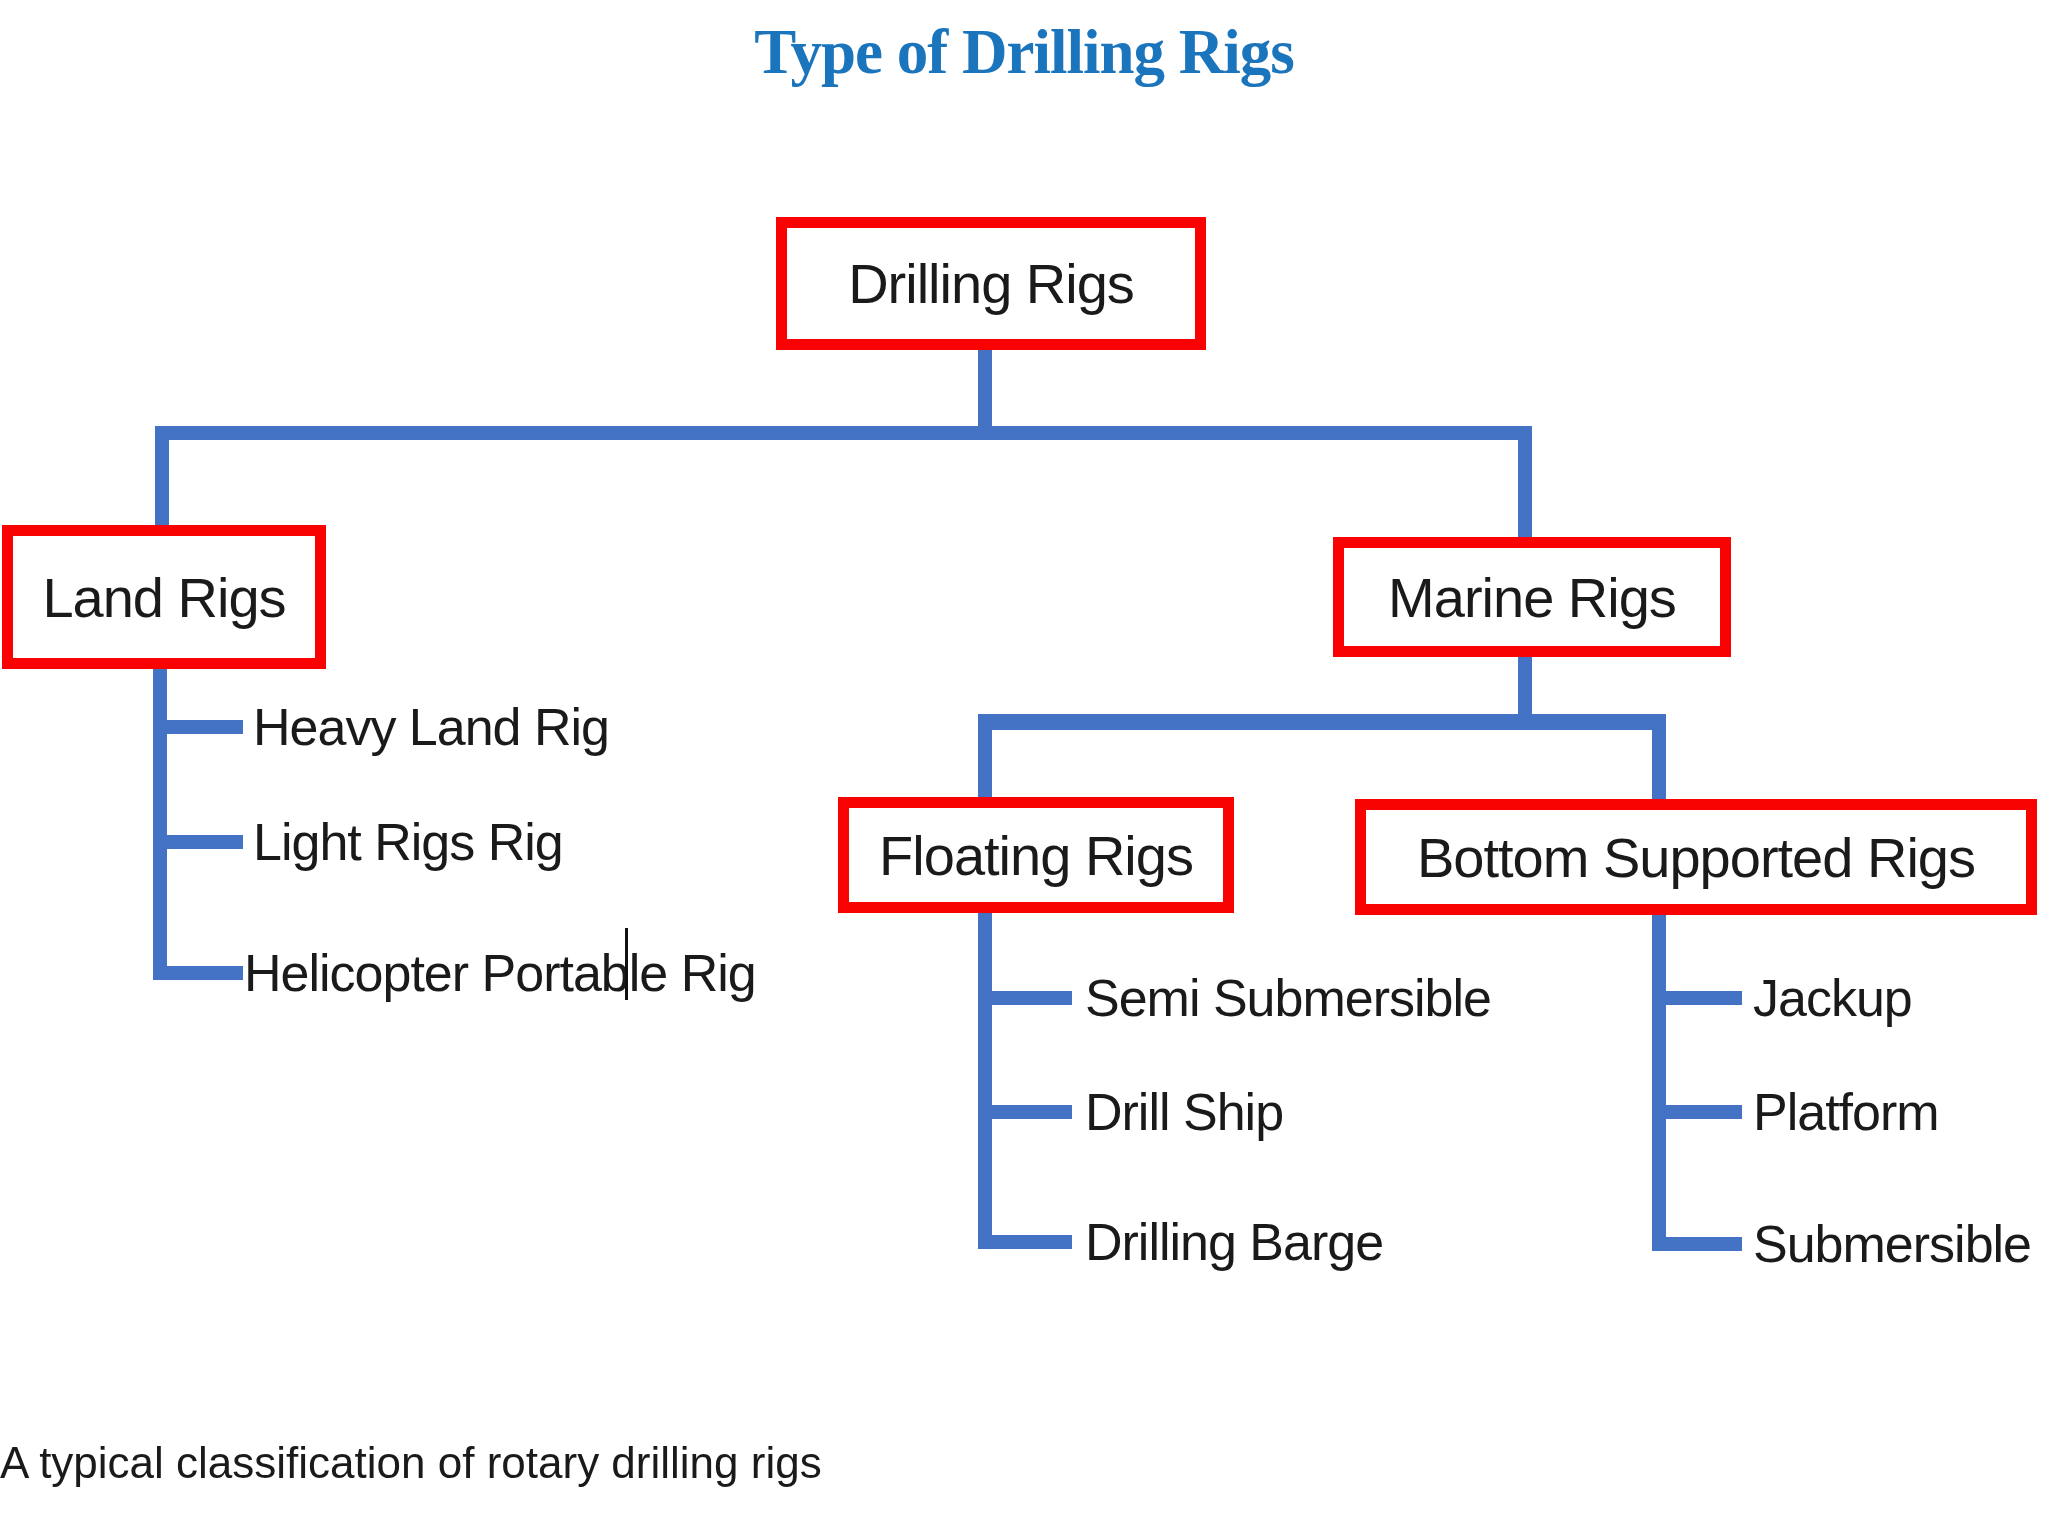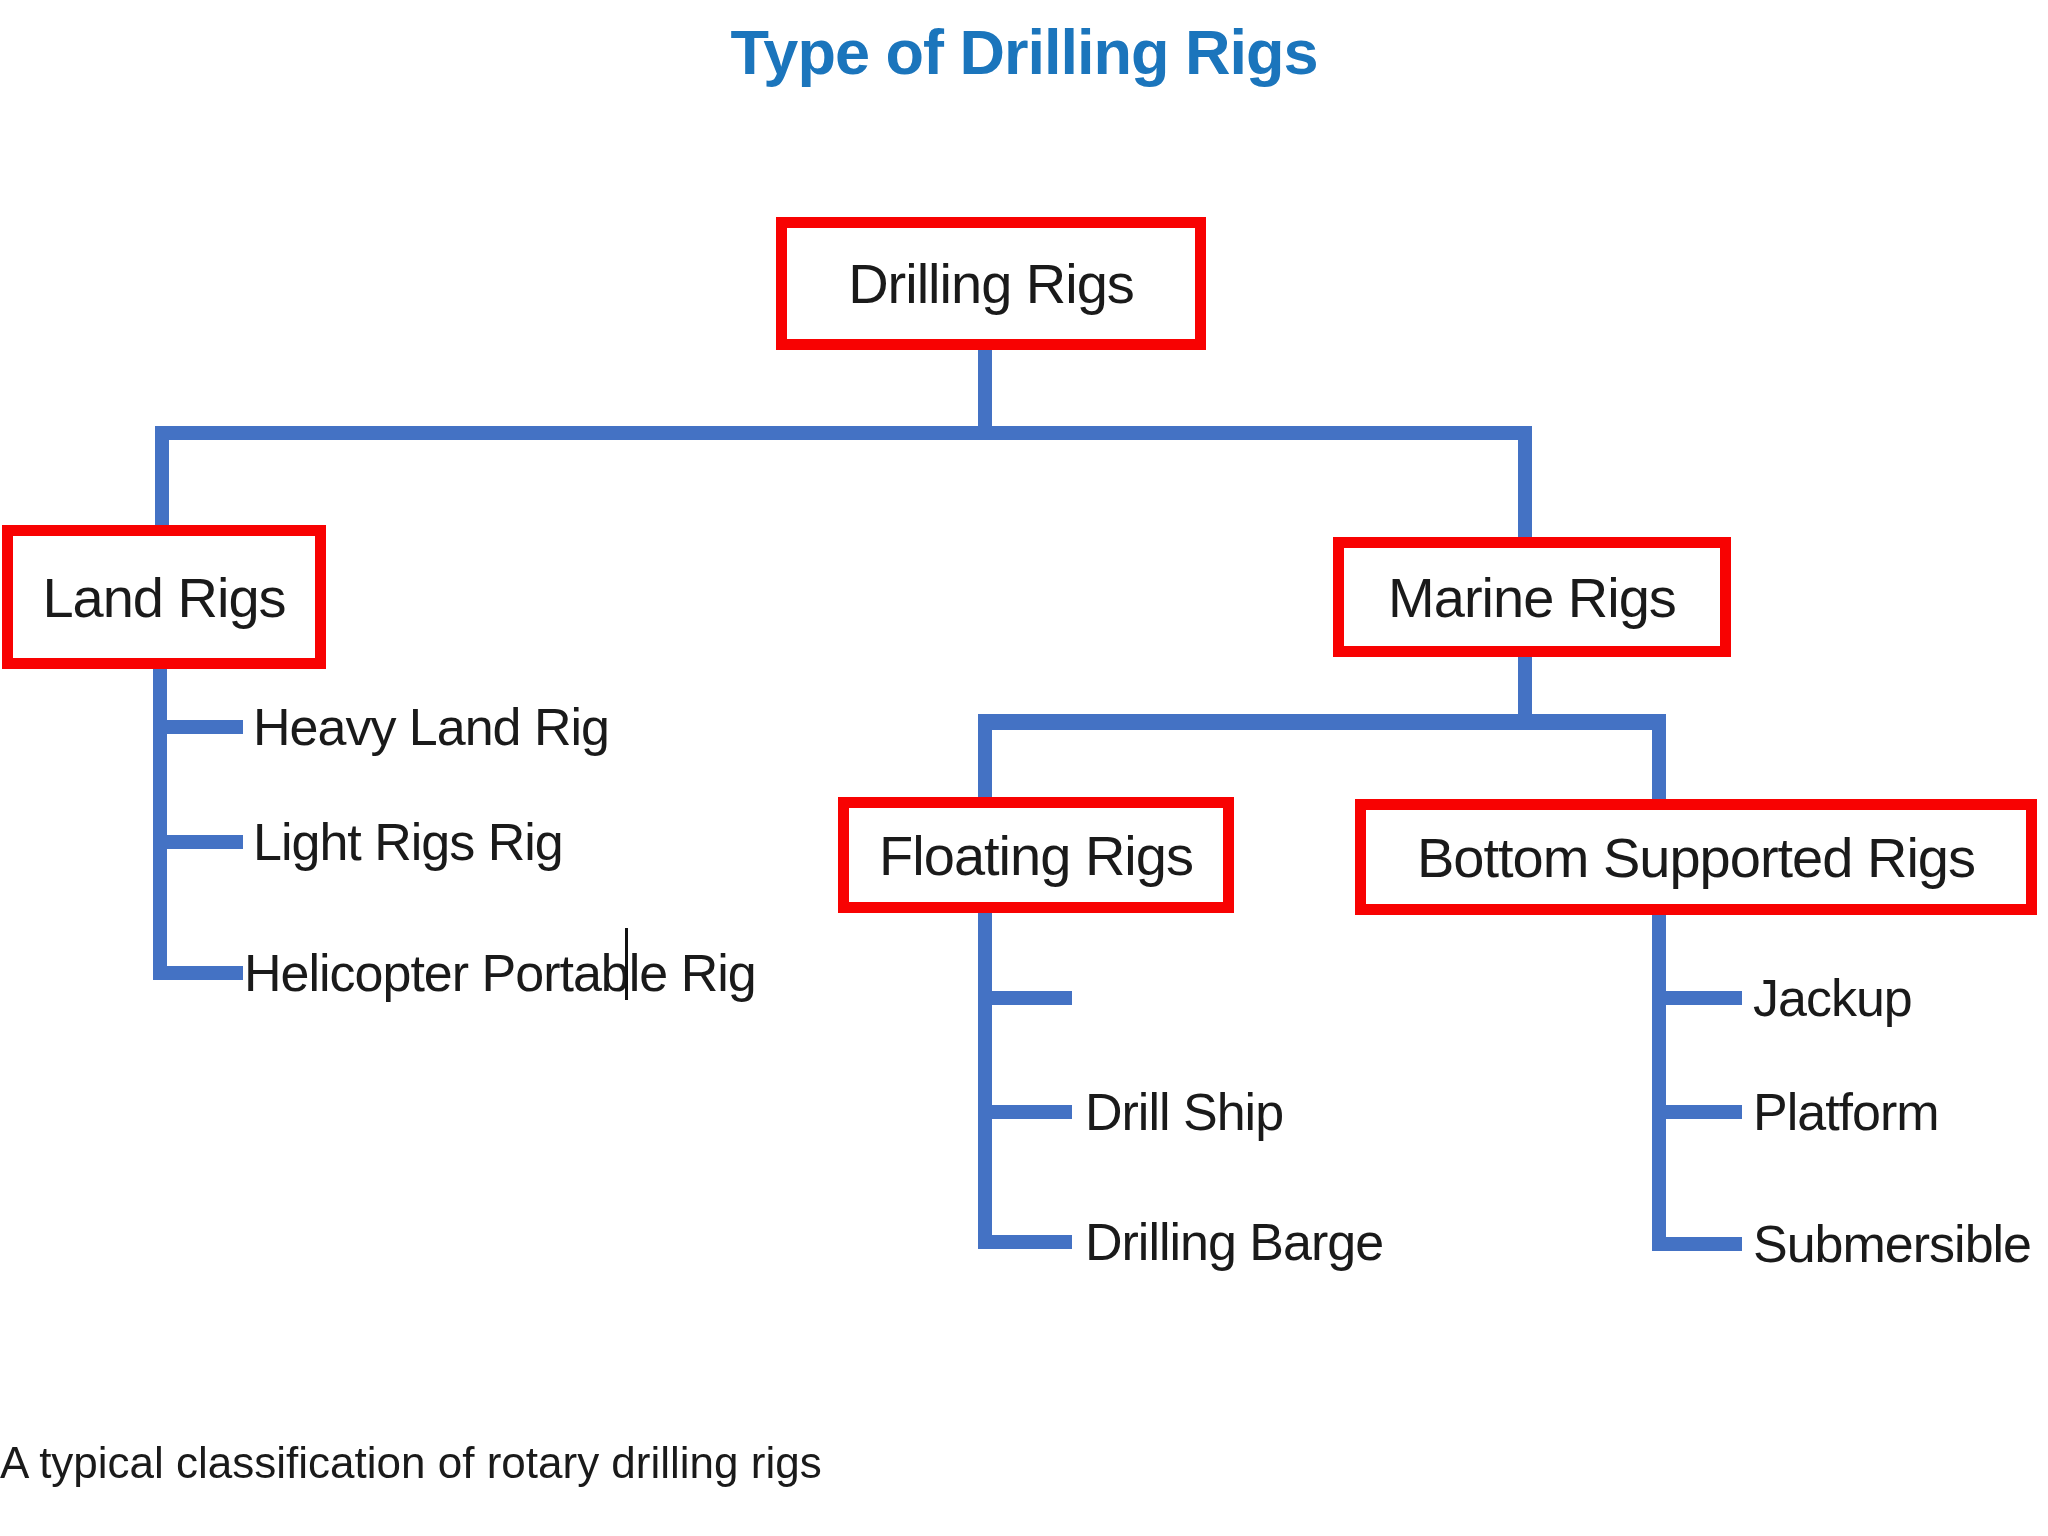--- a/index.html
+++ b/index.html
@@ -17,20 +17,21 @@
     width:2048px;height:1536px;
     background:var(--c-bg);
     overflow:hidden;
   }
   .diagram-title{
     position:absolute;top:16px;left:0;width:100%;
     text-align:center;
     font-size:63px;font-weight:bold;
     letter-spacing:-1px;
     color:var(--c-title);
+    font-family:Liberation Serif, serif;
   }
   .node{
     position:absolute;
     border:11px solid var(--c-red);
     background:#fff;
     display:flex;align-items:center;justify-content:center;
     font-size:56px;
     letter-spacing:-1px;
     color:var(--c-text);
     white-space:nowrap;
@@ -106,20 +107,21 @@
   <div class="node" style="left:1355px;top:799px;width:682px;height:116px;">
     <span>Bottom Supported Rigs</span>
   </div>
 
   <div class="leaf" style="left:253px;top:727px;">Heavy Land Rig</div>
   <div class="leaf" style="left:253px;top:842px;">Light Rigs Rig</div>
   <div class="leaf" style="left:244px;top:973px;">Helicopter Portable Rig</div>
 
   <div class="caret" style="left:625px;top:928px;"></div>
 
+  <div class="leaf" style="left:1085px;top:998px;">Semi Submersible</div>
   <div class="leaf" style="left:1085px;top:1112px;">Drill Ship</div>
   <div class="leaf" style="left:1085px;top:1242px;">Drilling Barge</div>
 
   <div class="leaf" style="left:1753px;top:998px;">Jackup</div>
   <div class="leaf" style="left:1753px;top:1112px;">Platform</div>
   <div class="leaf" style="left:1753px;top:1244px;">Submersible</div>
 
   <div class="caption">A typical classification of rotary drilling rigs</div>
 
 </div>

